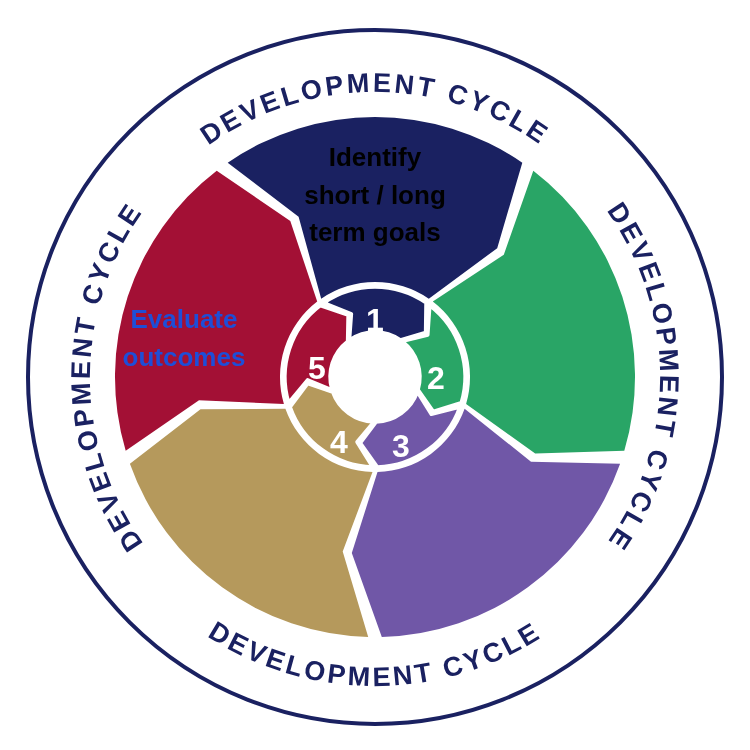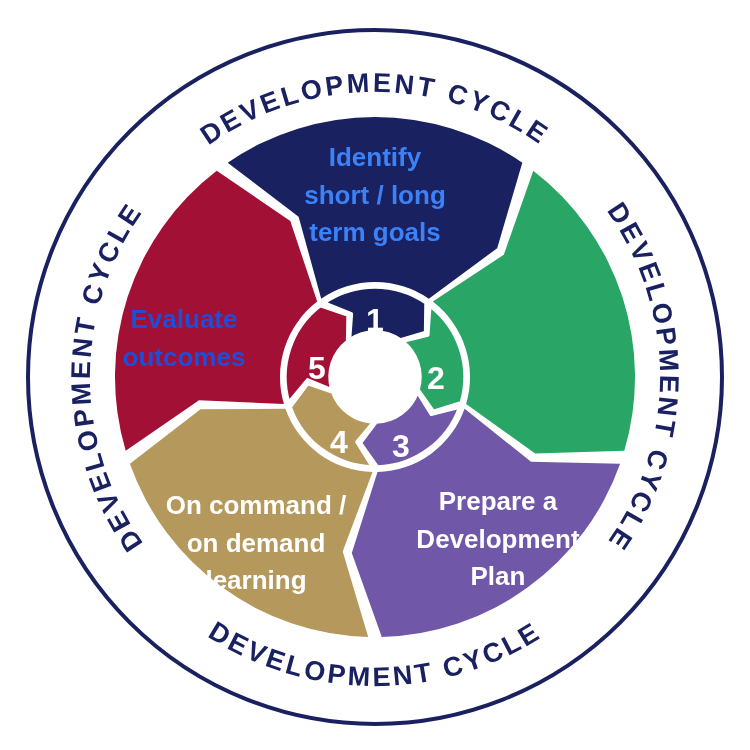--- a/index.html
+++ b/index.html
@@ -82,29 +82,23 @@
         <path d="M 125.7 450.8 A 260 260 0 0 1 216.7 170.7 L 290.3 221.0 L 317.2 301.6 A 95 95 0 0 0 283.9 404.0 L 199.0 400.2 Z" fill="#a31035"></path>
         <path d="M 324.0 302.8 A 90 90 0 0 1 426.0 302.8 L 425.6 332.3 L 400.5 339.9 A 45 45 0 0 0 349.5 339.9 L 351.4 313.8 Z" fill="#1a2161" stroke="#ffffff" stroke-width="3.5" stroke-linejoin="round"></path>
         <path d="M 429.8 305.6 A 90 90 0 0 1 461.3 402.6 L 433.2 411.3 L 418.1 389.8 A 45 45 0 0 0 402.4 341.3 L 427.8 335.0 Z" fill="#29a566" stroke="#ffffff" stroke-width="3.5" stroke-linejoin="round"></path>
         <path d="M 459.8 407.0 A 90 90 0 0 1 377.4 467.0 L 360.4 442.9 L 376.2 422.0 A 45 45 0 0 0 417.4 392.0 L 431.3 414.3 Z" fill="#7057a7" stroke="#ffffff" stroke-width="3.5" stroke-linejoin="round"></path>
         <path d="M 372.6 467.0 A 90 90 0 0 1 290.2 407.0 L 307.8 383.5 L 332.6 392.0 A 45 45 0 0 0 373.8 422.0 L 357.0 442.0 Z" fill="#b5995c" stroke="#ffffff" stroke-width="3.5" stroke-linejoin="round"></path>
         <path d="M 288.7 402.6 A 90 90 0 0 1 320.2 305.6 L 348.1 315.1 L 347.6 341.3 A 45 45 0 0 0 331.9 389.8 L 307.6 379.9 Z" fill="#a31035" stroke="#ffffff" stroke-width="3.5" stroke-linejoin="round"></path>
         <circle cx="375" cy="377" r="41" fill="#ffffff"></circle>
       </g>
   </svg>
 
-  <div class="seg-label l1" style="color: #3b82f6;">Identify
+  <div class="seg-label l1" style="color: #000000;">Identify
 short / long
 term goals</div>
-  <div class="seg-label l3" style="color: rgb(255, 255, 255);">Prepare a
-Development
-Plan</div>
-  <div class="seg-label l4" style="color: rgb(255, 255, 255);">On command /
-on demand
-learning</div>
   <div class="seg-label l5" style="color: #1d4ed8;">Evaluate
 outcomes</div>
 
   <div class="seg-num n1" style="color: rgb(255, 255, 255);">1</div>
   <div class="seg-num n2" style="color: rgb(255, 255, 255);">2</div>
   <div class="seg-num n3" style="color: rgb(255, 255, 255);">3</div>
   <div class="seg-num n4" style="color: rgb(255, 255, 255);">4</div>
   <div class="seg-num n5" style="color: rgb(255, 255, 255);">5</div>
 </div>
 

